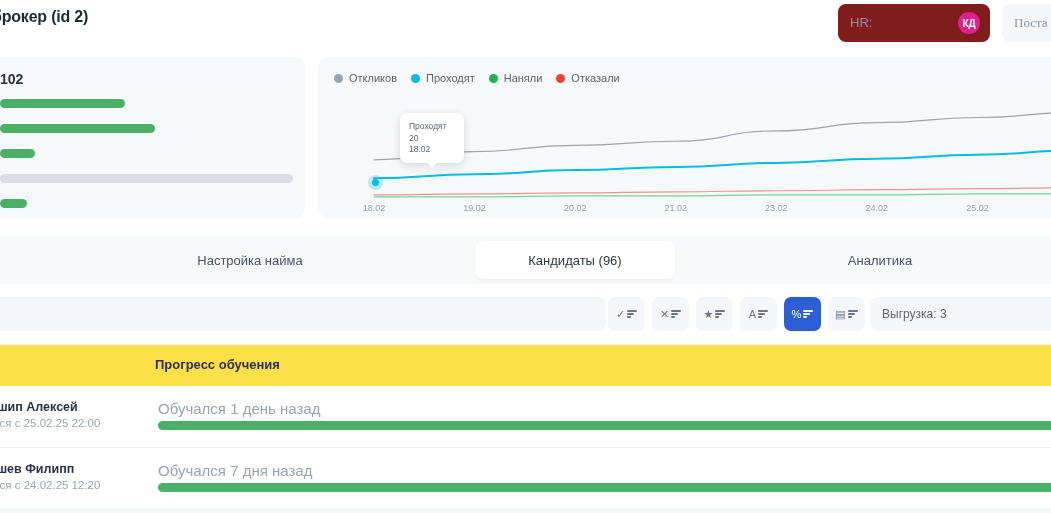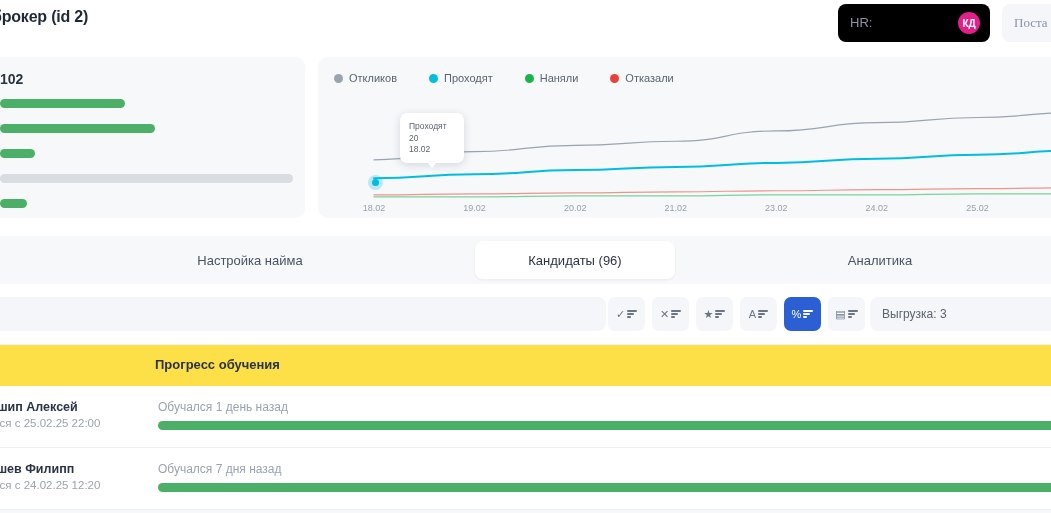--- a/index.html
+++ b/index.html
@@ -16,21 +16,21 @@
     position: absolute; left: 0; top: 0; width: 1051px; height: 48px;
     background: #ffffff;
   }
   .header-title {
     position: absolute; left: -8px; top: 8px;
     font-size: 16px; font-weight: 700; color: #1f2937;
     letter-spacing: -0.2px; white-space: nowrap;
   }
   .hr-field {
     position: absolute; left: 838px; top: 4px; width: 152px; height: 38px;
-    background: #000000; border-radius: 8px;
+    background: #7f1d1d; border-radius: 8px;
   }
   .hr-field-label {
     position: absolute; left: 12px; top: 11px;
     font-size: 13px; color: #8a94a6;
   }
   .avatar {
     position: absolute; right: 10px; top: 8px;
     width: 22px; height: 22px; border-radius: 50%;
     background: #e0218a; color: #ffffff;
     font-size: 10px; font-weight: 700;
@@ -59,21 +59,21 @@
     position: absolute; left: 40px; height: 9px; border-radius: 5px;
   }
 
   
   .chart-card {
     position: absolute; left: 318px; top: 57px; width: 760px; height: 161px;
     background: #f6f8fa; border-radius: 10px;
   }
   .legend {
     position: absolute; left: 16px; top: 15px;
-    display: flex; gap: 32px; align-items: center;
+    display: flex; gap: 14px; align-items: center;
   }
   .legend-item { display: flex; align-items: center; gap: 6px; }
   .legend-dot { width: 9px; height: 9px; border-radius: 50%; display: block; }
   .legend-label { font-size: 11px; color: #5b6472; white-space: nowrap; }
   .plot {
     position: absolute; left: 4px; top: 36px; width: 756px; height: 110px;
   }
   .plot svg { display: block; width: 100%; height: 100%; }
   .xaxis {
     position: absolute; left: 4px; top: 146px; width: 756px; height: 16px;
@@ -166,21 +166,21 @@
   .cand-name {
     position: absolute; left: -18px; top: 14px;
     font-size: 12.5px; font-weight: 700; color: #2b3445; white-space: nowrap;
   }
   .cand-sub {
     position: absolute; left: -24px; top: 31px;
     font-size: 11.5px; color: #9aa3b0; white-space: nowrap;
   }
   .prog-label {
     position: absolute; left: 158px; top: 14px;
-    font-size: 12px; color: #9aa3b0; white-space: nowrap;
+    font-size: 15px; color: #9aa3b0; white-space: nowrap;
   }
   .prog-track {
     position: absolute; left: 158px; top: 35px; right: -40px;
     height: 9px; border-radius: 5px; background: #4caf68;
   }
   .table-tail { height: 22px; background: #f6f8fa; }
 </style>
 </head>
 <body>
 

